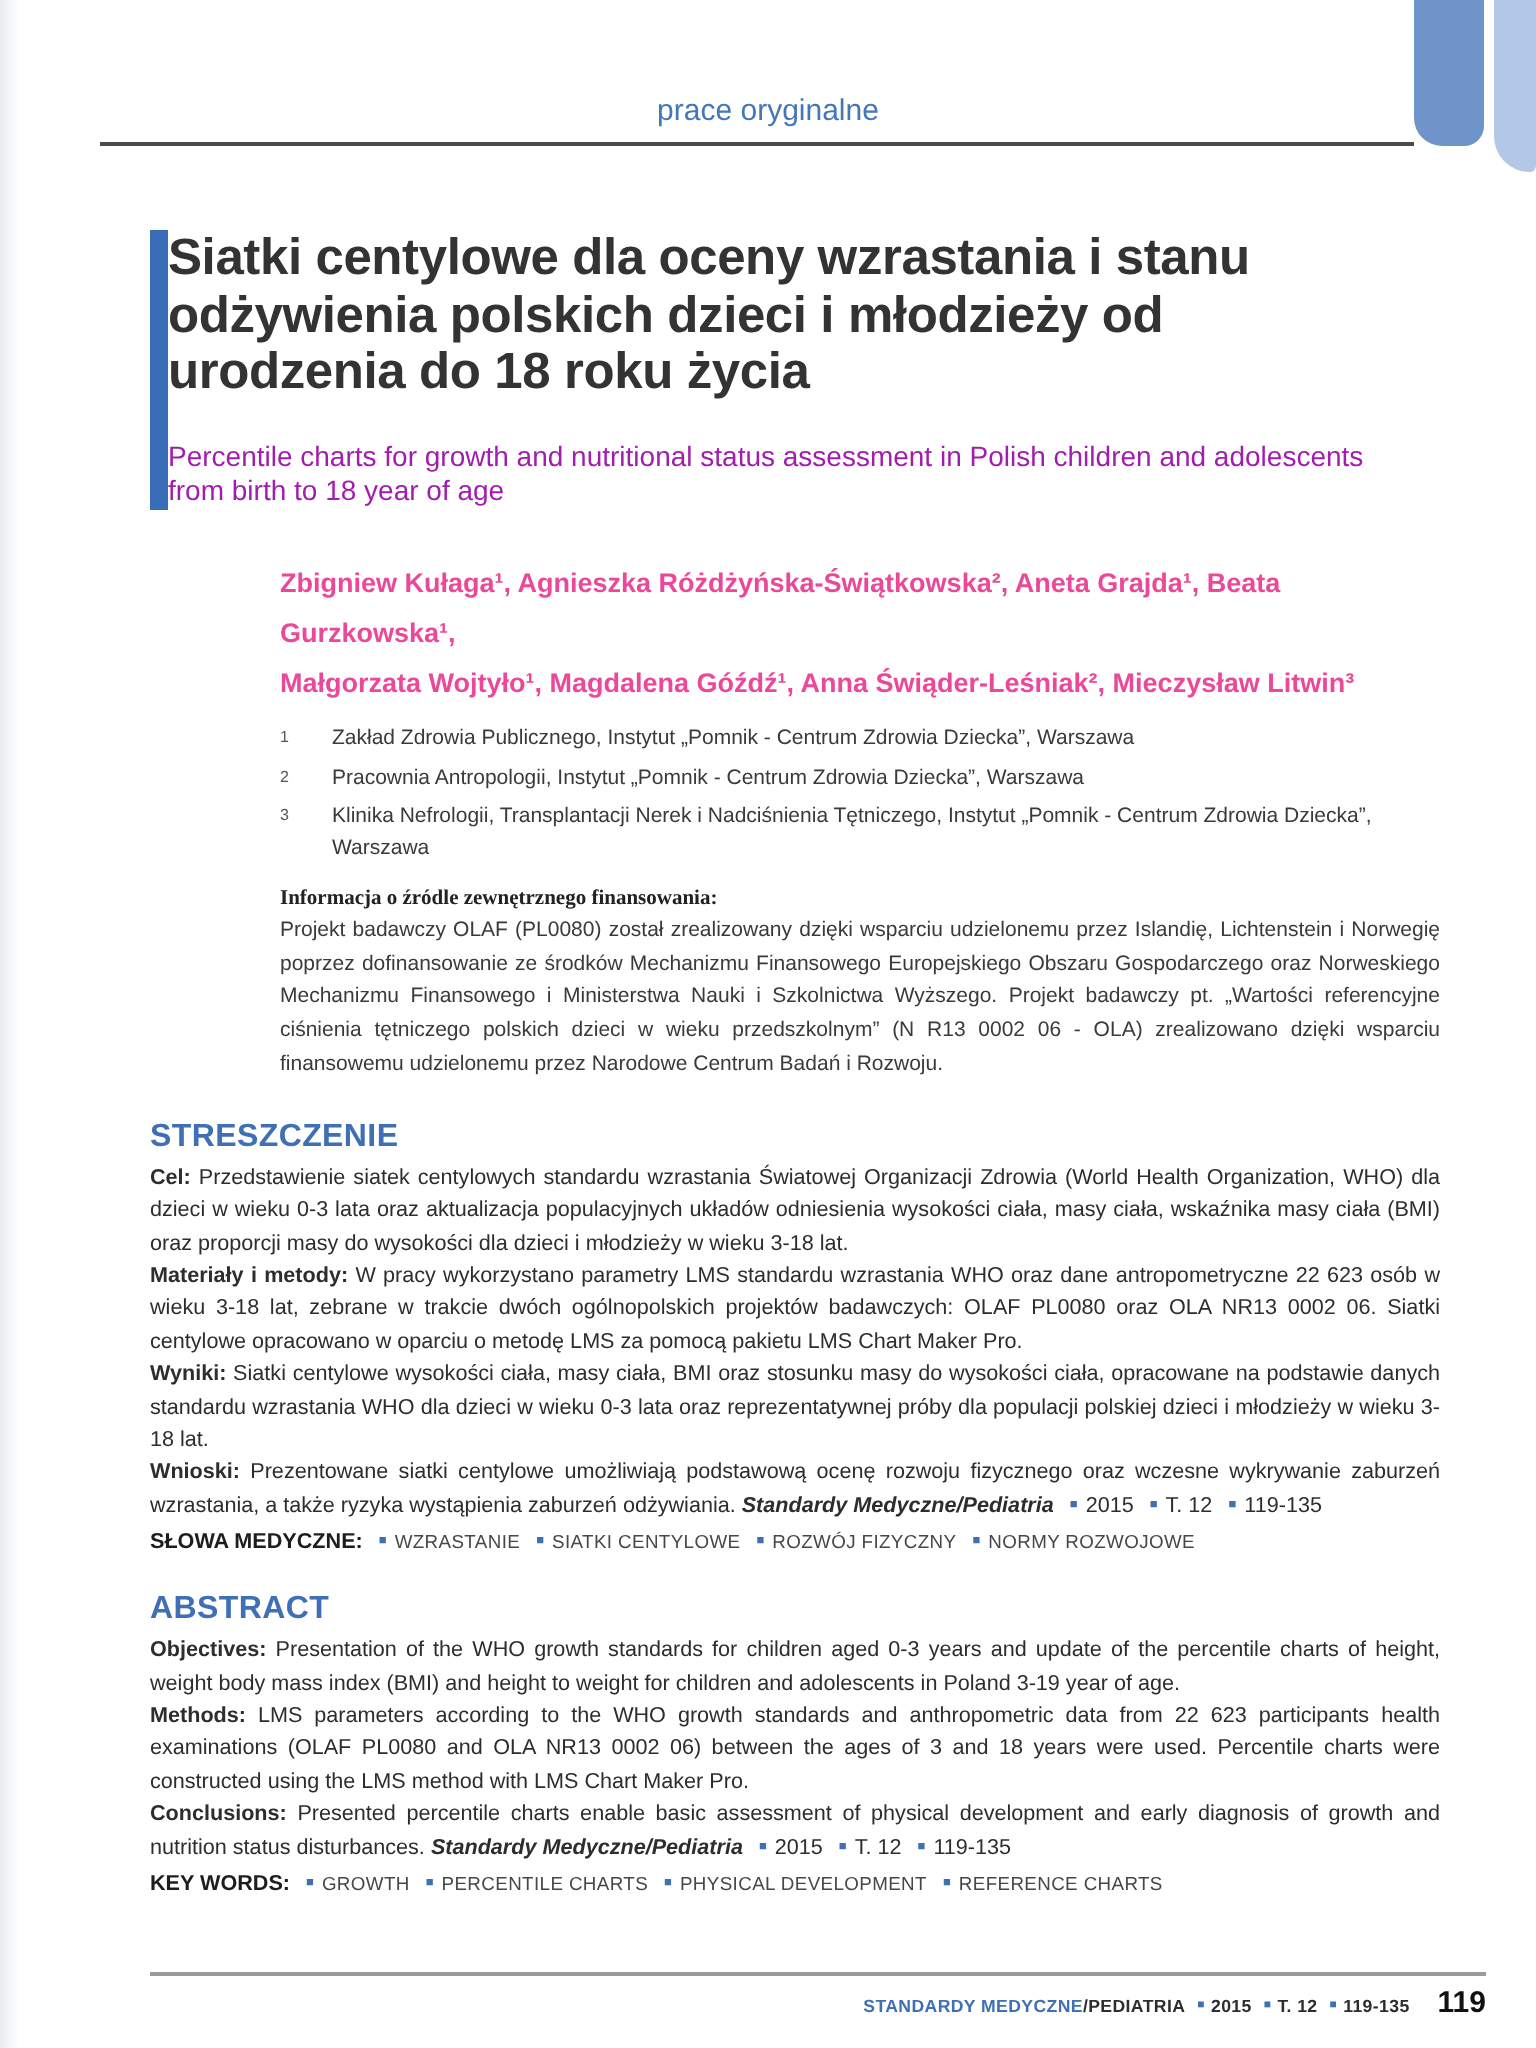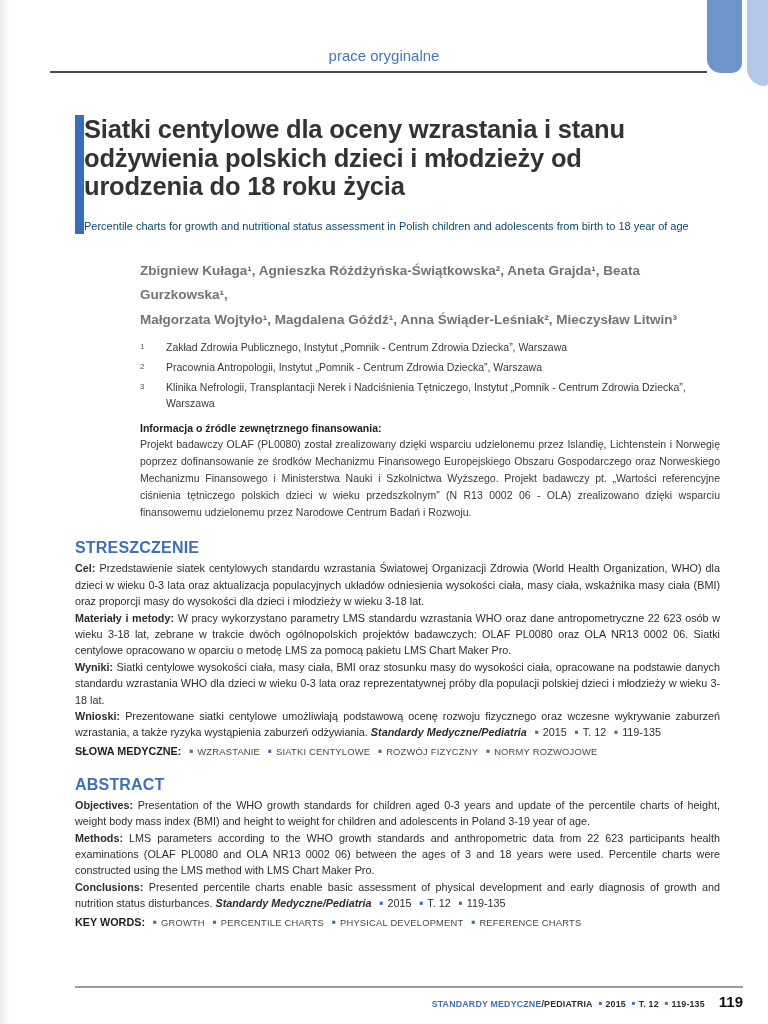--- a/index.html
+++ b/index.html
@@ -24,28 +24,28 @@
     background:var(--blue-mid);border-radius:0 0 10px 14px;}
   .decor-light{position:absolute;top:0;left:747px;width:21px;height:86px;
     background:var(--blue-light);border-radius:0 0 6px 34px;}
   
   .content{position:absolute;top:72px;left:75px;width:645px;}
   .title-block{display:flex;margin-top:43px;}
   .accent-bar{width:9px;flex:none;background:#3a6db8;}
   .title-text{flex:1;min-width:0;}
   .title-pl{margin:0;font-size:25.5px;line-height:1.12;font-weight:bold;color:#333;
     letter-spacing:-0.2px;max-width:610px;}
-  .title-en{margin:19px 0 0 0;font-size:11px;line-height:1.26;color:#0c4a6e;max-width:620px;}
+  .title-en{margin:19px 0 0 0;font-size:14px;line-height:1.26;color:#a21caf;max-width:620px;}
   .inner{margin-left:65px;width:580px;}
-  .authors{margin-top:25px;color:#737373;font-weight:bold;font-size:13.5px;line-height:1.85;}
+  .authors{margin-top:25px;color:#ec4899;font-weight:bold;font-size:13.5px;line-height:1.85;}
   .affiliations{margin-top:7px;}
   .affil-row{display:flex;margin-top:4px;font-size:10.5px;line-height:1.5;color:#3a3a3a;}
   .affil-num{width:26px;flex:none;font-size:8px;transform:translateY(1px);color:#555;}
   .funding{margin-top:11px;}
-  .funding-heading{font-weight:bold;font-size:10.5px;color:#222;}
+  .funding-heading{font-weight:bold;font-size:10.5px;color:#222;font-family:Liberation Serif, serif;}
   .funding-text{margin-top:2px;font-size:10.5px;line-height:1.6;text-align:justify;color:#3a3a3a;}
   .section{margin-top:19px;}
   .section-heading{color:var(--blue);font-weight:bold;font-size:16px;letter-spacing:0.2px;margin-bottom:3px;}
   .section-body p{margin:0;font-size:10.8px;line-height:1.52;text-align:justify;color:var(--ink);}
   .lead{font-weight:bold;}
   .cite-journal{font-weight:bold;font-style:italic;}
   .sq{color:var(--blue);font-size:6.5px;margin:0 4px 0 8px;vertical-align:2px;}
   .kw-line{margin-top:4px;font-size:10.8px;}
   .kw-label{font-weight:bold;color:#1d1d1d;}
   .kw-items span:not(.sq){font-size:9.4px;color:#474747;letter-spacing:0.2px;}

